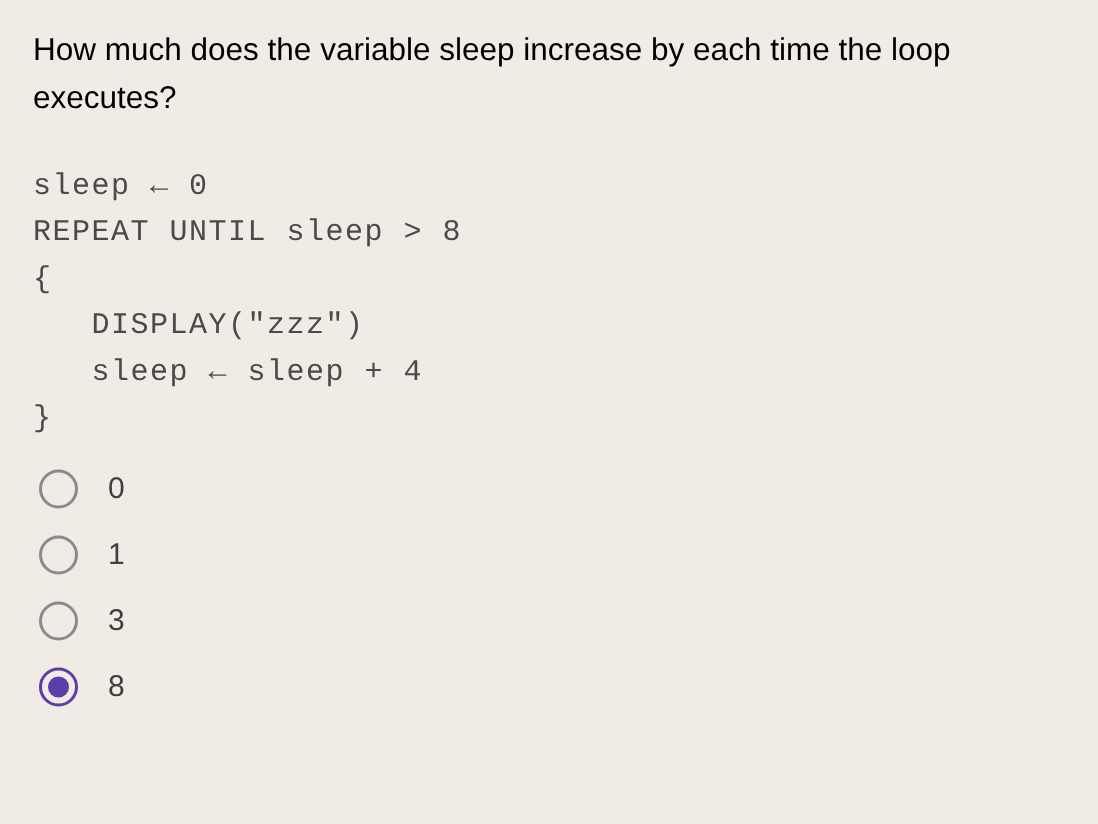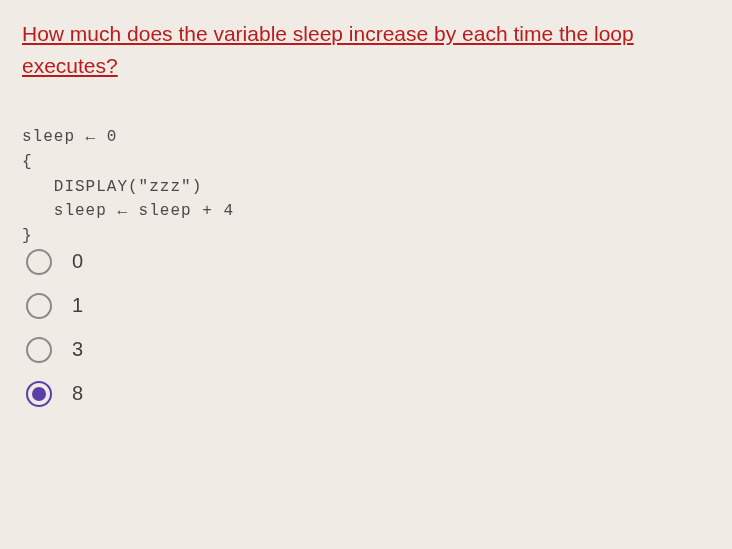--- a/index.html
+++ b/index.html
@@ -7,30 +7,30 @@
   body {
     background: #f0ebe4;
     font-family: Arial, Helvetica, sans-serif;
     color: #3a3a3a;
     padding: 18px 22px;
     position: relative;
   }
   .question {
     font-size: 21px;
     line-height: 1.5;
-    color: #b91c1c;
-    margin-bottom: 44px;
-    text-decoration: underline;
+    color: #000000;
+    margin-bottom: 28px;
   }
   .code-block {
     font-family: "Courier New", Courier, monospace;
-    font-size: 16px;
+    font-size: 20px;
     line-height: 1.55;
     color: #4a4a4a;
     letter-spacing: 1px;
+    margin-bottom: 18px;
   }
   .code-line { white-space: pre; }
   .options {
     display: flex;
     flex-direction: column;
     gap: 18px;
     padding-left: 4px;
   }
   .option {
     display: flex;
@@ -66,20 +66,21 @@
     color: #3f3f3f;
   }
 </style>
 </head>
 <body>
 
 <div class="question">How much does the variable sleep increase by each time the loop executes?</div>
 
 <div class="code-block">
   <div class="code-line">sleep ← 0</div>
+  <div class="code-line">REPEAT UNTIL sleep &gt; 8</div>
   <div class="code-line">{</div>
   <div class="code-line">   DISPLAY("zzz")</div>
   <div class="code-line">   sleep ← sleep + 4</div>
   <div class="code-line">}</div>
 </div>
 
 <div class="options">
   <div class="option">
     <div class="radio"></div>
     <span class="opt-label">0</span>

